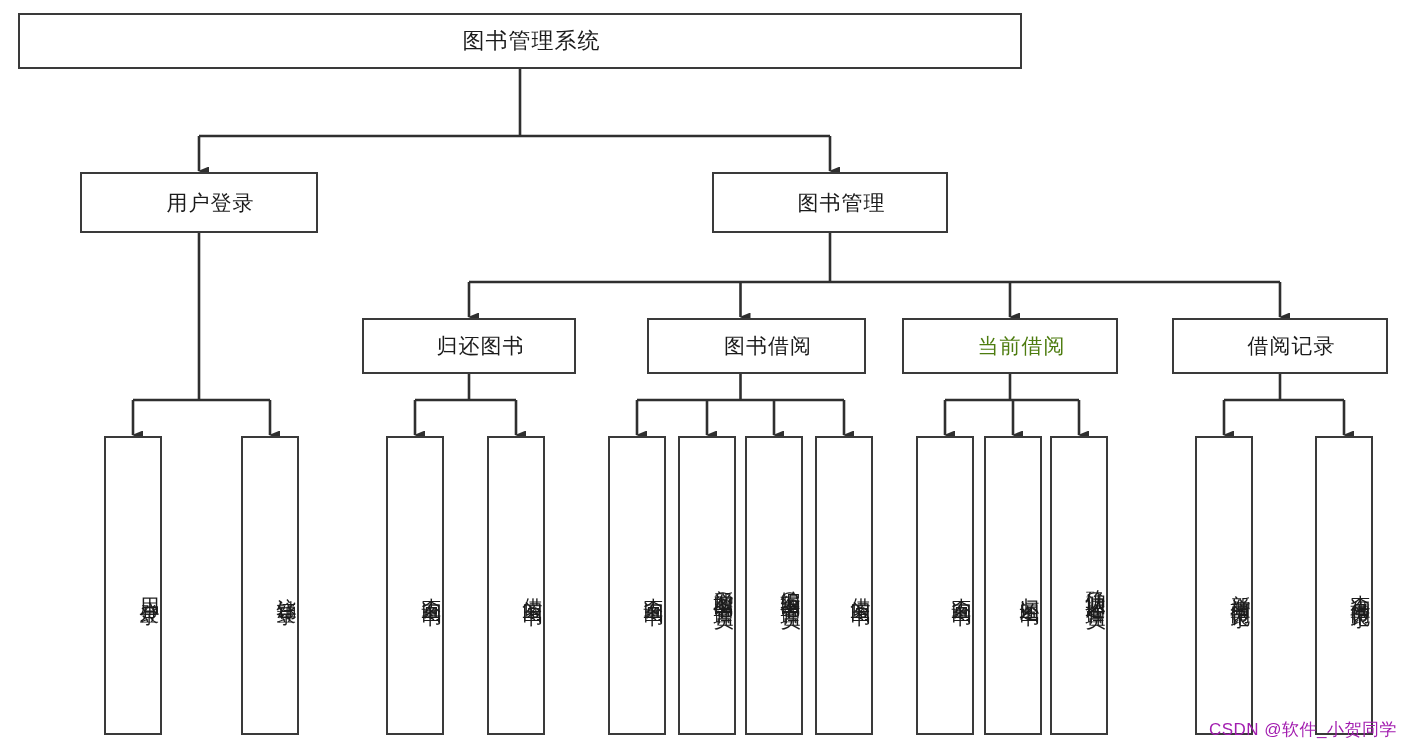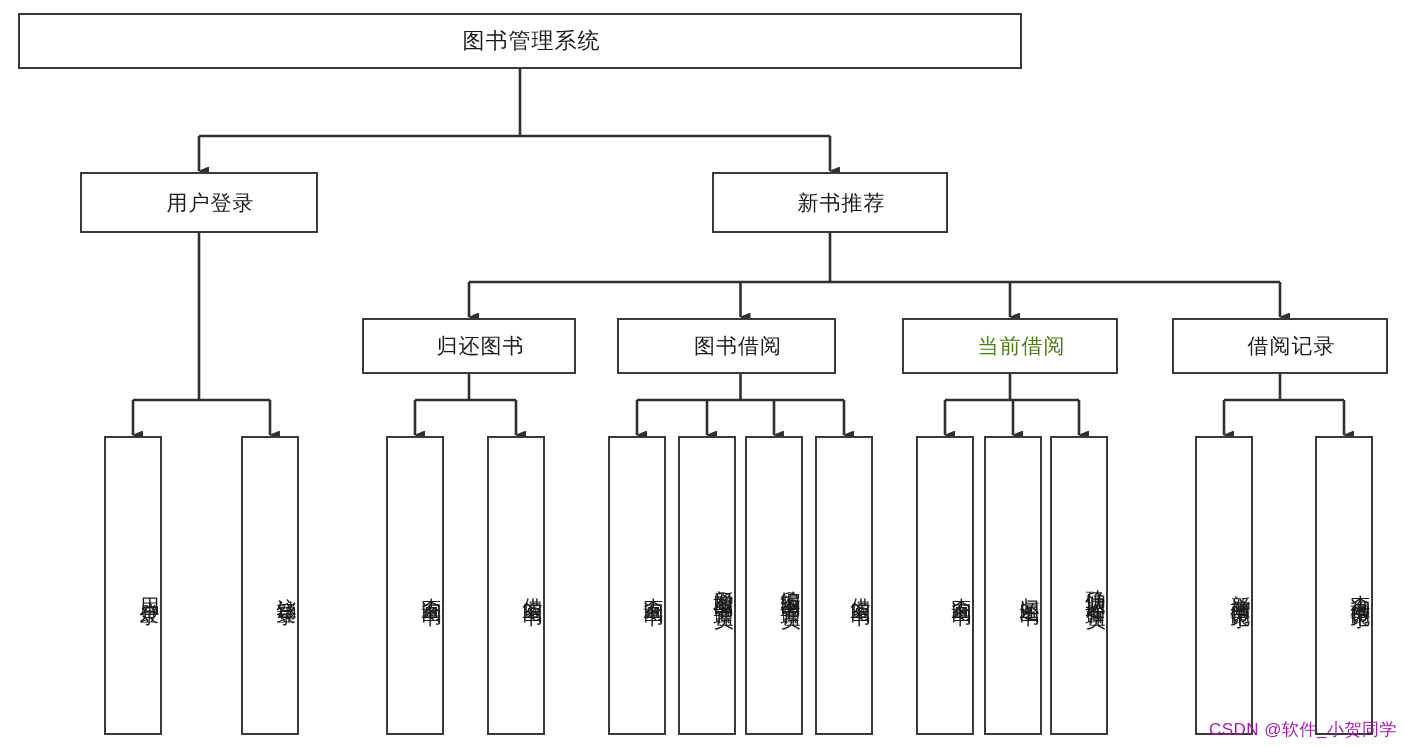--- a/index.html
+++ b/index.html
@@ -112,24 +112,24 @@
         <path d="M1280 374 L1280 400"></path>
         <path d="M1224 400 L1344 400"></path>
         <path d="M1224 400 L1224 435" marker-end="url(#arrowHead)"></path>
         <path d="M1344 400 L1344 435" marker-end="url(#arrowHead)"></path>
       </g>
   </svg>
 
   <div class="node node-h node-root" style="left: 18px; top: 13px; width: 1004px; height: 56px; border-color: rgb(58, 58, 58); background: rgb(255, 255, 255); color: rgb(27, 27, 27);">图书管理系统</div>
 
   <div class="node node-h" style="left: 80px; top: 172px; width: 238px; height: 61px; border-color: rgb(58, 58, 58); background: rgb(255, 255, 255); color: rgb(27, 27, 27);">用户登录</div>
-  <div class="node node-h" style="left: 712px; top: 172px; width: 236px; height: 61px; border-color: rgb(58, 58, 58); background: rgb(255, 255, 255); color: rgb(27, 27, 27);">新书推荐</div>
+  <div class="node node-h" style="left: 712px; top: 172px; width: 236px; height: 61px; border-color: rgb(58, 58, 58); background: rgb(255, 255, 255); color: rgb(27, 27, 27);">图书管理</div>
 
   <div class="node node-h" style="left: 362px; top: 318px; width: 214px; height: 56px; border-color: rgb(58, 58, 58); background: rgb(255, 255, 255); color: rgb(27, 27, 27);">归还图书</div>
-  <div class="node node-h" style="left: 617px; top: 318px; width: 219px; height: 56px; border-color: rgb(58, 58, 58); background: rgb(255, 255, 255); color: rgb(27, 27, 27);">图书借阅</div>
+  <div class="node node-h" style="left: 647px; top: 318px; width: 219px; height: 56px; border-color: rgb(58, 58, 58); background: rgb(255, 255, 255); color: rgb(27, 27, 27);">图书借阅</div>
   <div class="node node-h" style="left: 902px; top: 318px; width: 216px; height: 56px; border-color: rgb(58, 58, 58); background: rgb(255, 255, 255); color: #4d7c0f;">当前借阅</div>
   <div class="node node-h" style="left: 1172px; top: 318px; width: 216px; height: 56px; border-color: rgb(58, 58, 58); background: rgb(255, 255, 255); color: rgb(27, 27, 27);">借阅记录</div>
 
   <div class="node node-v" style="left: 104px; top: 436px; width: 58px; height: 299px; border-color: rgb(58, 58, 58); background: rgb(255, 255, 255); color: rgb(27, 27, 27);">用户登录</div>
   <div class="node node-v" style="left: 241px; top: 436px; width: 58px; height: 299px; border-color: rgb(58, 58, 58); background: rgb(255, 255, 255); color: rgb(27, 27, 27);">注销登录</div>
 
   <div class="node node-v" style="left: 386px; top: 436px; width: 58px; height: 299px; border-color: rgb(58, 58, 58); background: rgb(255, 255, 255); color: rgb(27, 27, 27);">查询图书</div>
   <div class="node node-v" style="left: 487px; top: 436px; width: 58px; height: 299px; border-color: rgb(58, 58, 58); background: rgb(255, 255, 255); color: rgb(27, 27, 27);">借阅图书</div>
 
   <div class="node node-v" style="left: 608px; top: 436px; width: 58px; height: 299px; border-color: rgb(58, 58, 58); background: rgb(255, 255, 255); color: rgb(27, 27, 27);">查询图书</div>

